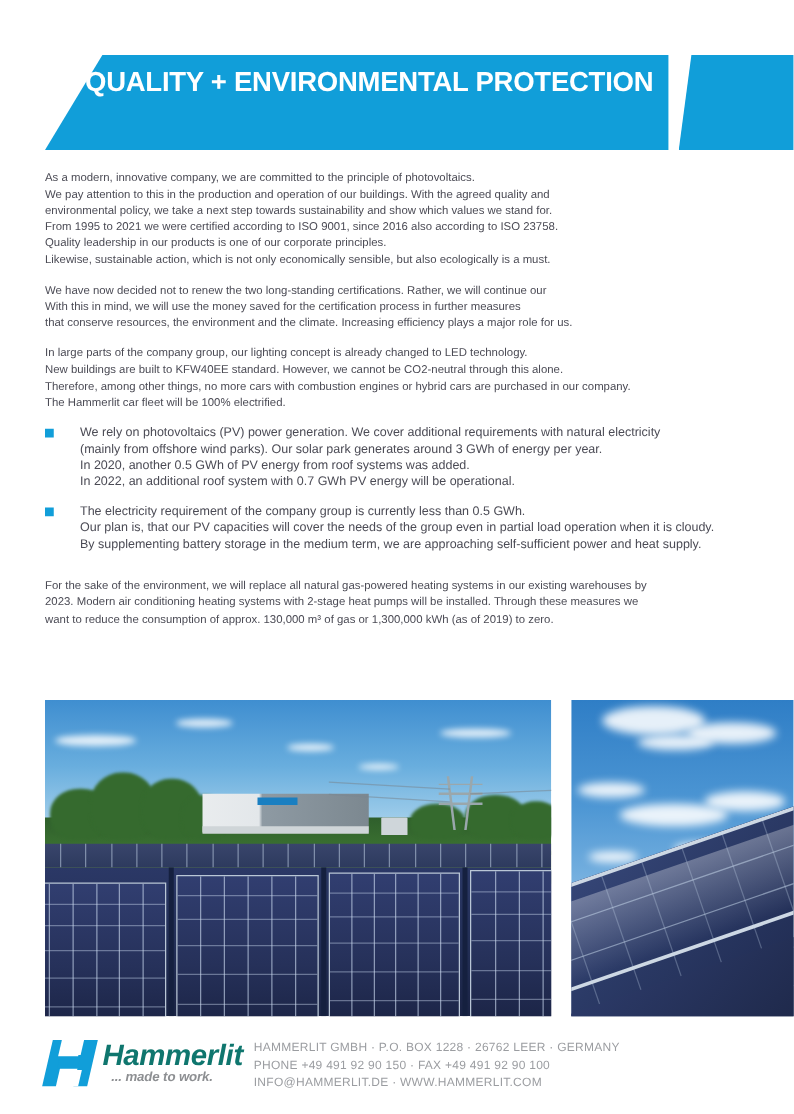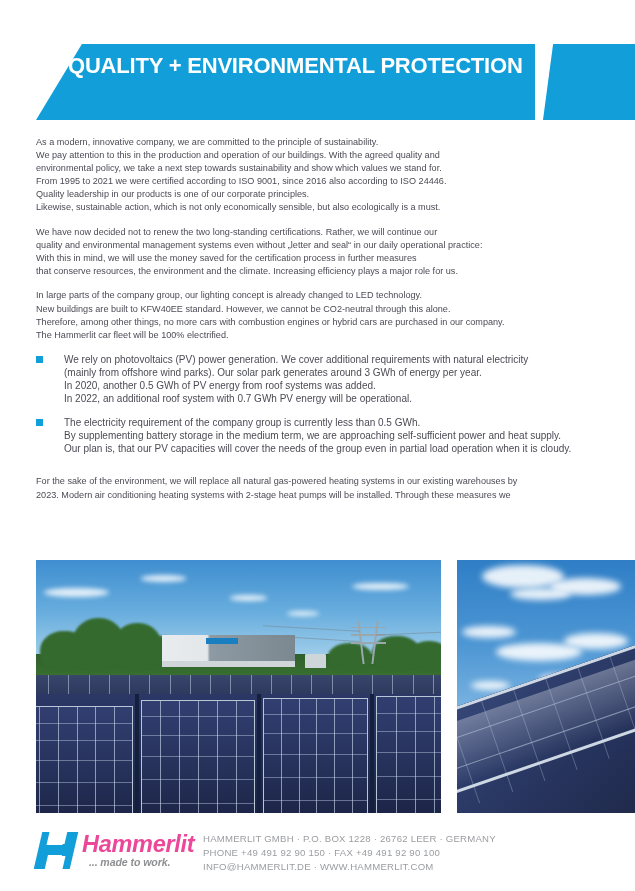--- a/index.html
+++ b/index.html
@@ -301,21 +301,21 @@
                 background: #ffffff; transform: skewX(-13deg); }
   .lm-notch-b { position: absolute; left: 12px; top: 24px; width: 16px; height: 13px;
                 background: #ffffff; transform: skewX(-13deg); }
   .logo-word {
     position: absolute;
     left: 46px;
     top: 1px;
     font-size: 23.5px;
     font-weight: bold;
     font-style: italic;
-    color: #ec4899;
+    color: #0f766e;
     letter-spacing: -0.3px;
   }
   .logo-tag {
     position: absolute;
     left: 53px;
     top: 26px;
     font-size: 10.6px;
     font-weight: bold;
     font-style: italic;
     color: #8d8f92;
@@ -339,31 +339,30 @@
   <div class="banner-shape"></div>
   <div class="banner-shape-right"></div>
   <div class="banner-text">
     <div class="banner-line banner-strong">QUALITY + ENVIRONMENTAL PROTECTION</div>
   </div>
 </div>
 
 <div class="content">
 
   <div class="para">
-    <div>As a modern, innovative company, we are committed to the principle of sustainability.</div>
+    <div>As a modern, innovative company, we are committed to the principle of photovoltaics.</div>
     <div>We pay attention to this in the production and operation of our buildings. With the agreed quality and</div>
     <div>environmental policy, we take a next step towards sustainability and show which values we stand for.</div>
-    <div>From 1995 to 2021 we were certified according to ISO 9001, since 2016 also according to ISO 24446.</div>
+    <div>From 1995 to 2021 we were certified according to ISO 9001, since 2016 also according to ISO 23758.</div>
     <div>Quality leadership in our products is one of our corporate principles.</div>
     <div>Likewise, sustainable action, which is not only economically sensible, but also ecologically is a must.</div>
   </div>
 
   <div class="para">
     <div>We have now decided not to renew the two long-standing certifications. Rather, we will continue our</div>
-    <div>quality and environmental management systems even without „letter and seal“ in our daily operational practice:</div>
     <div>With this in mind, we will use the money saved for the certification process in further measures</div>
     <div>that conserve resources, the environment and the climate. Increasing efficiency plays a major role for us.</div>
   </div>
 
   <div class="para">
     <div>In large parts of the company group, our lighting concept is already changed to LED technology.</div>
     <div>New buildings are built to KFW40EE standard. However, we cannot be CO2-neutral through this alone.</div>
     <div>Therefore, among other things, no more cars with combustion engines or hybrid cars are purchased in our company.</div>
     <div>The Hammerlit car fleet will be 100% electrified.</div>
   </div>
@@ -375,29 +374,30 @@
         <div>We rely on photovoltaics (PV) power generation. We cover additional requirements with natural electricity</div>
         <div>(mainly from offshore wind parks). Our solar park generates around 3 GWh of energy per year.</div>
         <div>In 2020, another 0.5 GWh of PV energy from roof systems was added.</div>
         <div>In 2022, an additional roof system with 0.7 GWh PV energy will be operational.</div>
       </div>
     </li>
     <li class="bullet-item">
       <span class="bullet-mark"></span>
       <div class="bullet-text">
         <div>The electricity requirement of the company group is currently less than 0.5 GWh.</div>
+        <div>Our plan is, that our PV capacities will cover the needs of the group even in partial load operation when it is cloudy.</div>
         <div>By supplementing battery storage in the medium term, we are approaching self-sufficient power and heat supply.</div>
-        <div>Our plan is, that our PV capacities will cover the needs of the group even in partial load operation when it is cloudy.</div>
       </div>
     </li>
   </ul>
 
   <div class="para para-final">
     <div>For the sake of the environment, we will replace all natural gas-powered heating systems in our existing warehouses by</div>
     <div>2023. Modern air conditioning heating systems with 2-stage heat pumps will be installed. Through these measures we</div>
+    <div>want to reduce the consumption of approx. 130,000 m³ of gas or 1,300,000 kWh (as of 2019) to zero.</div>
   </div>
 
 </div>
 
 <div class="photos">
 
   <div class="photo photo-left">
     <div class="p1-sky"></div>
     <div class="p1-cloud" style="left:2%;  top:11%; width:16%; height:3.5%;"></div>
     <div class="p1-cloud" style="left:26%; top:6%;  width:11%; height:2.6%;"></div>

